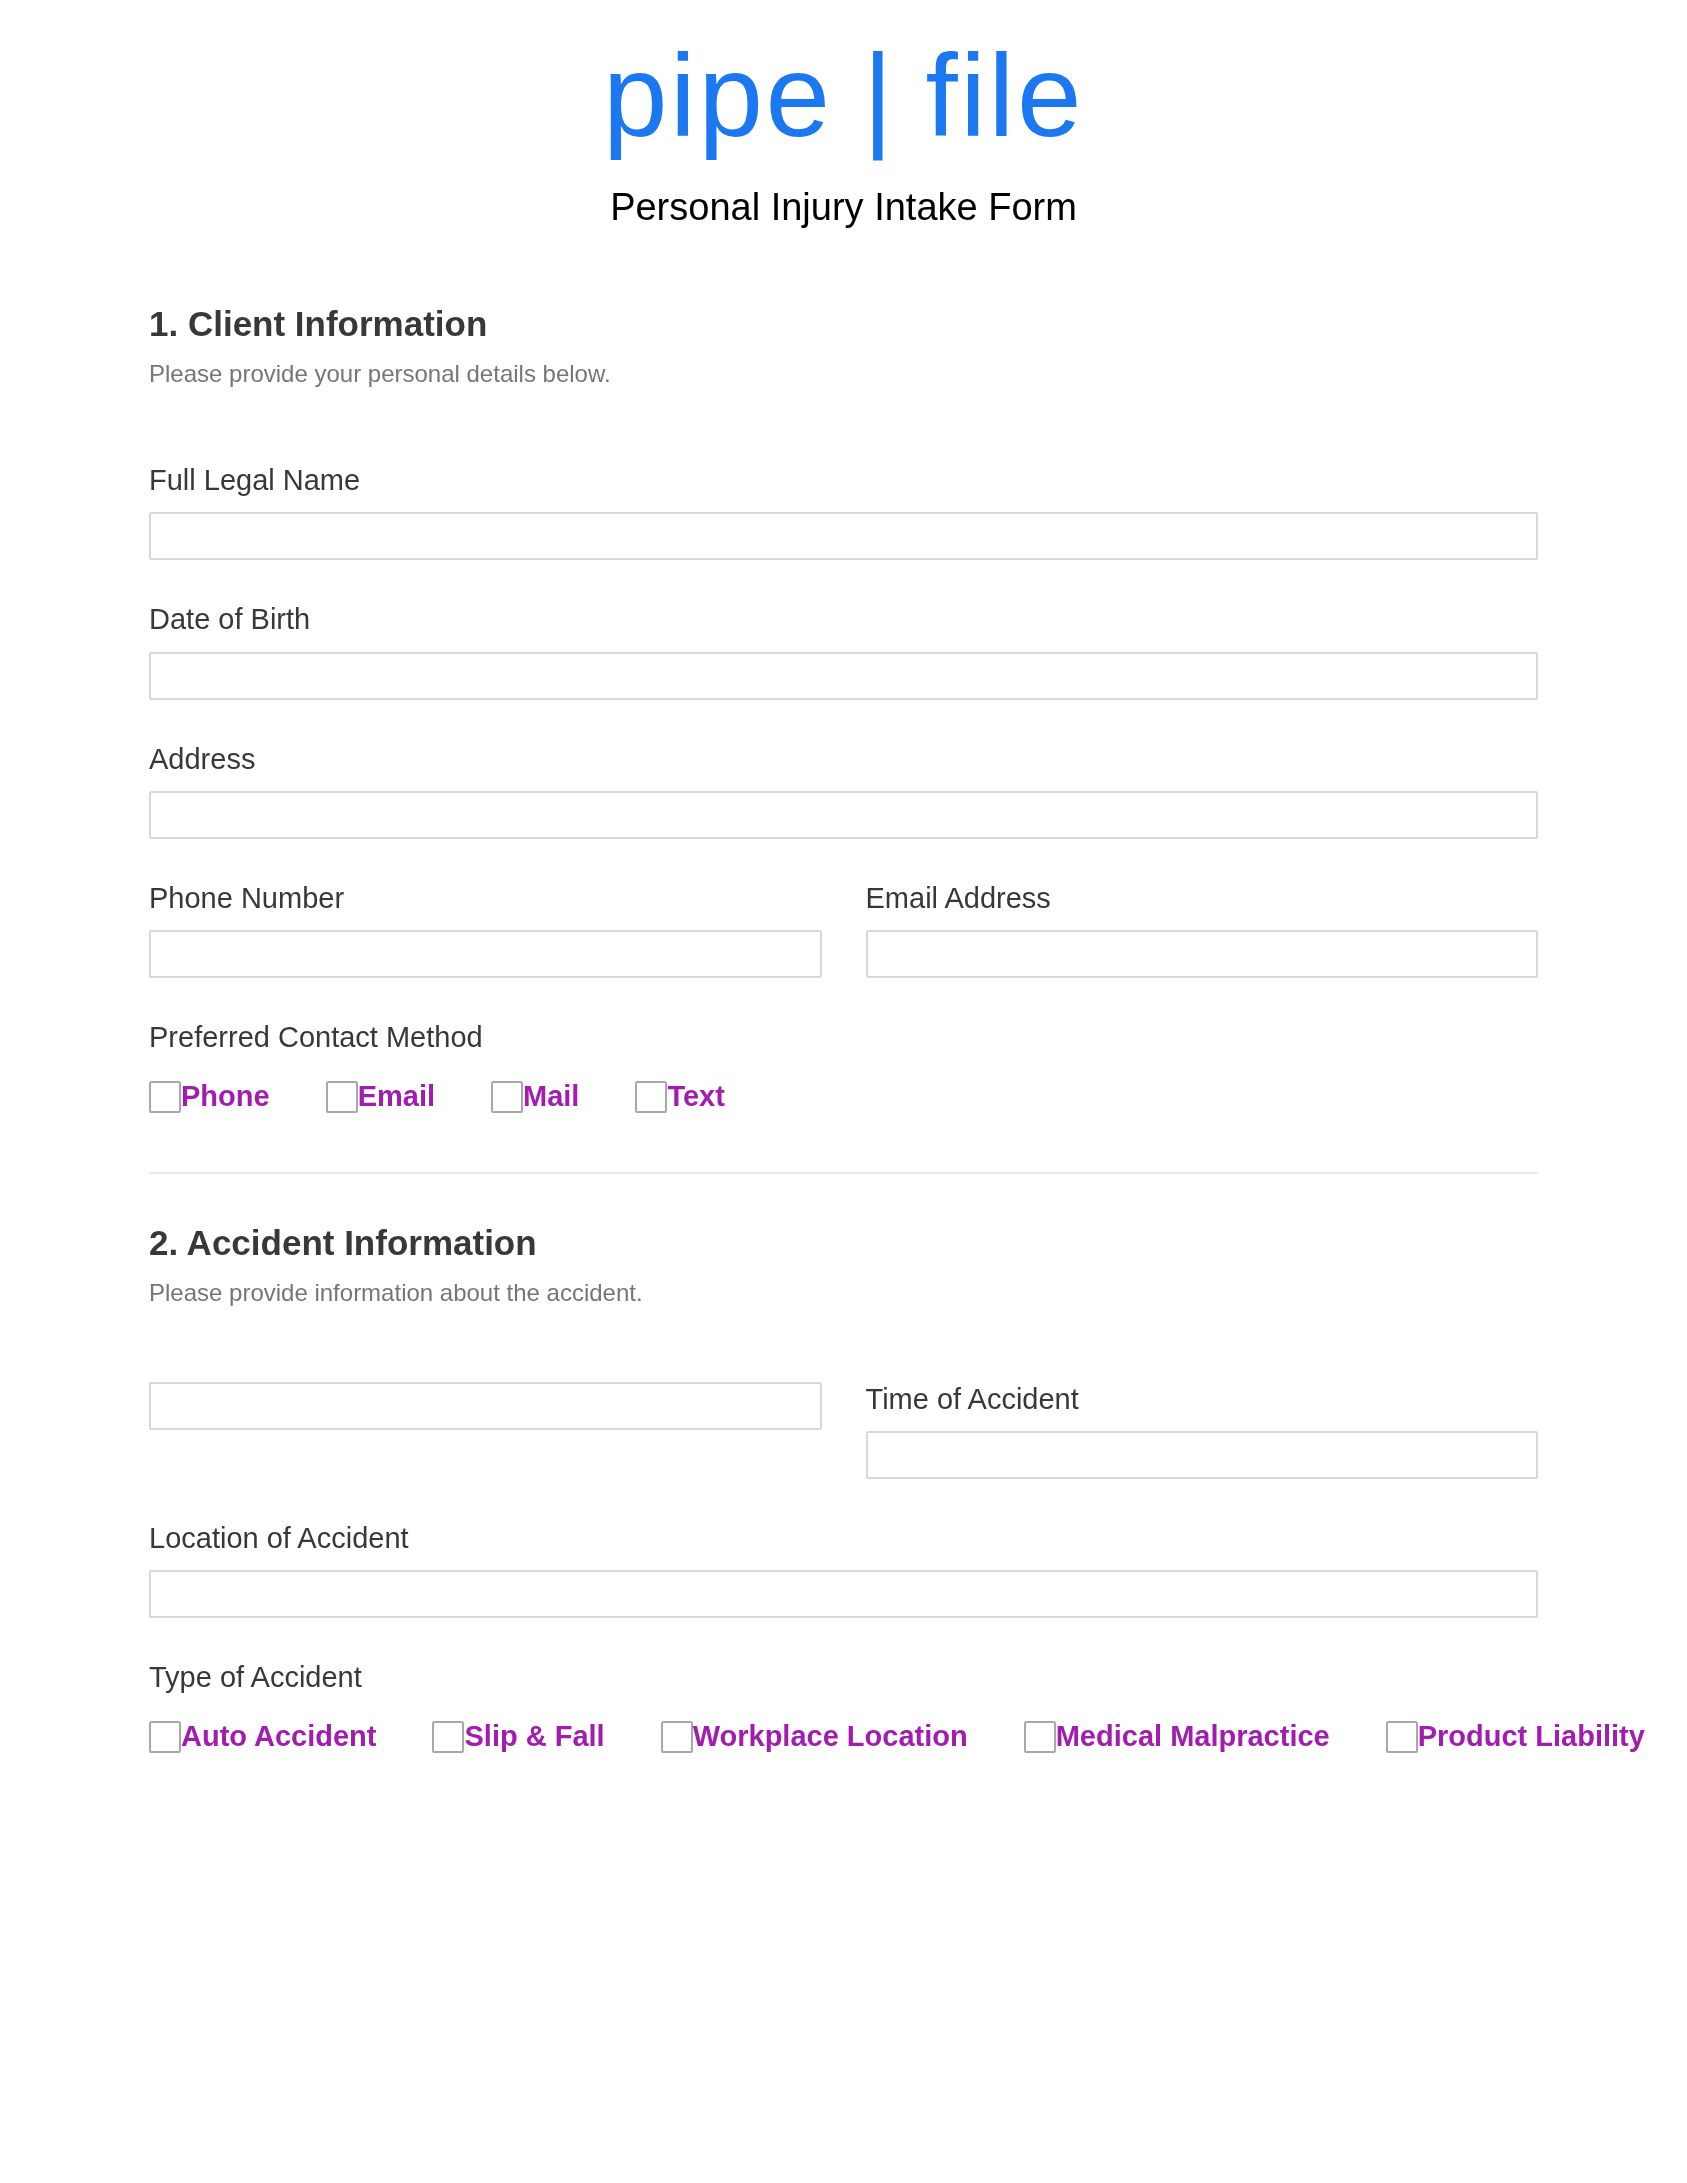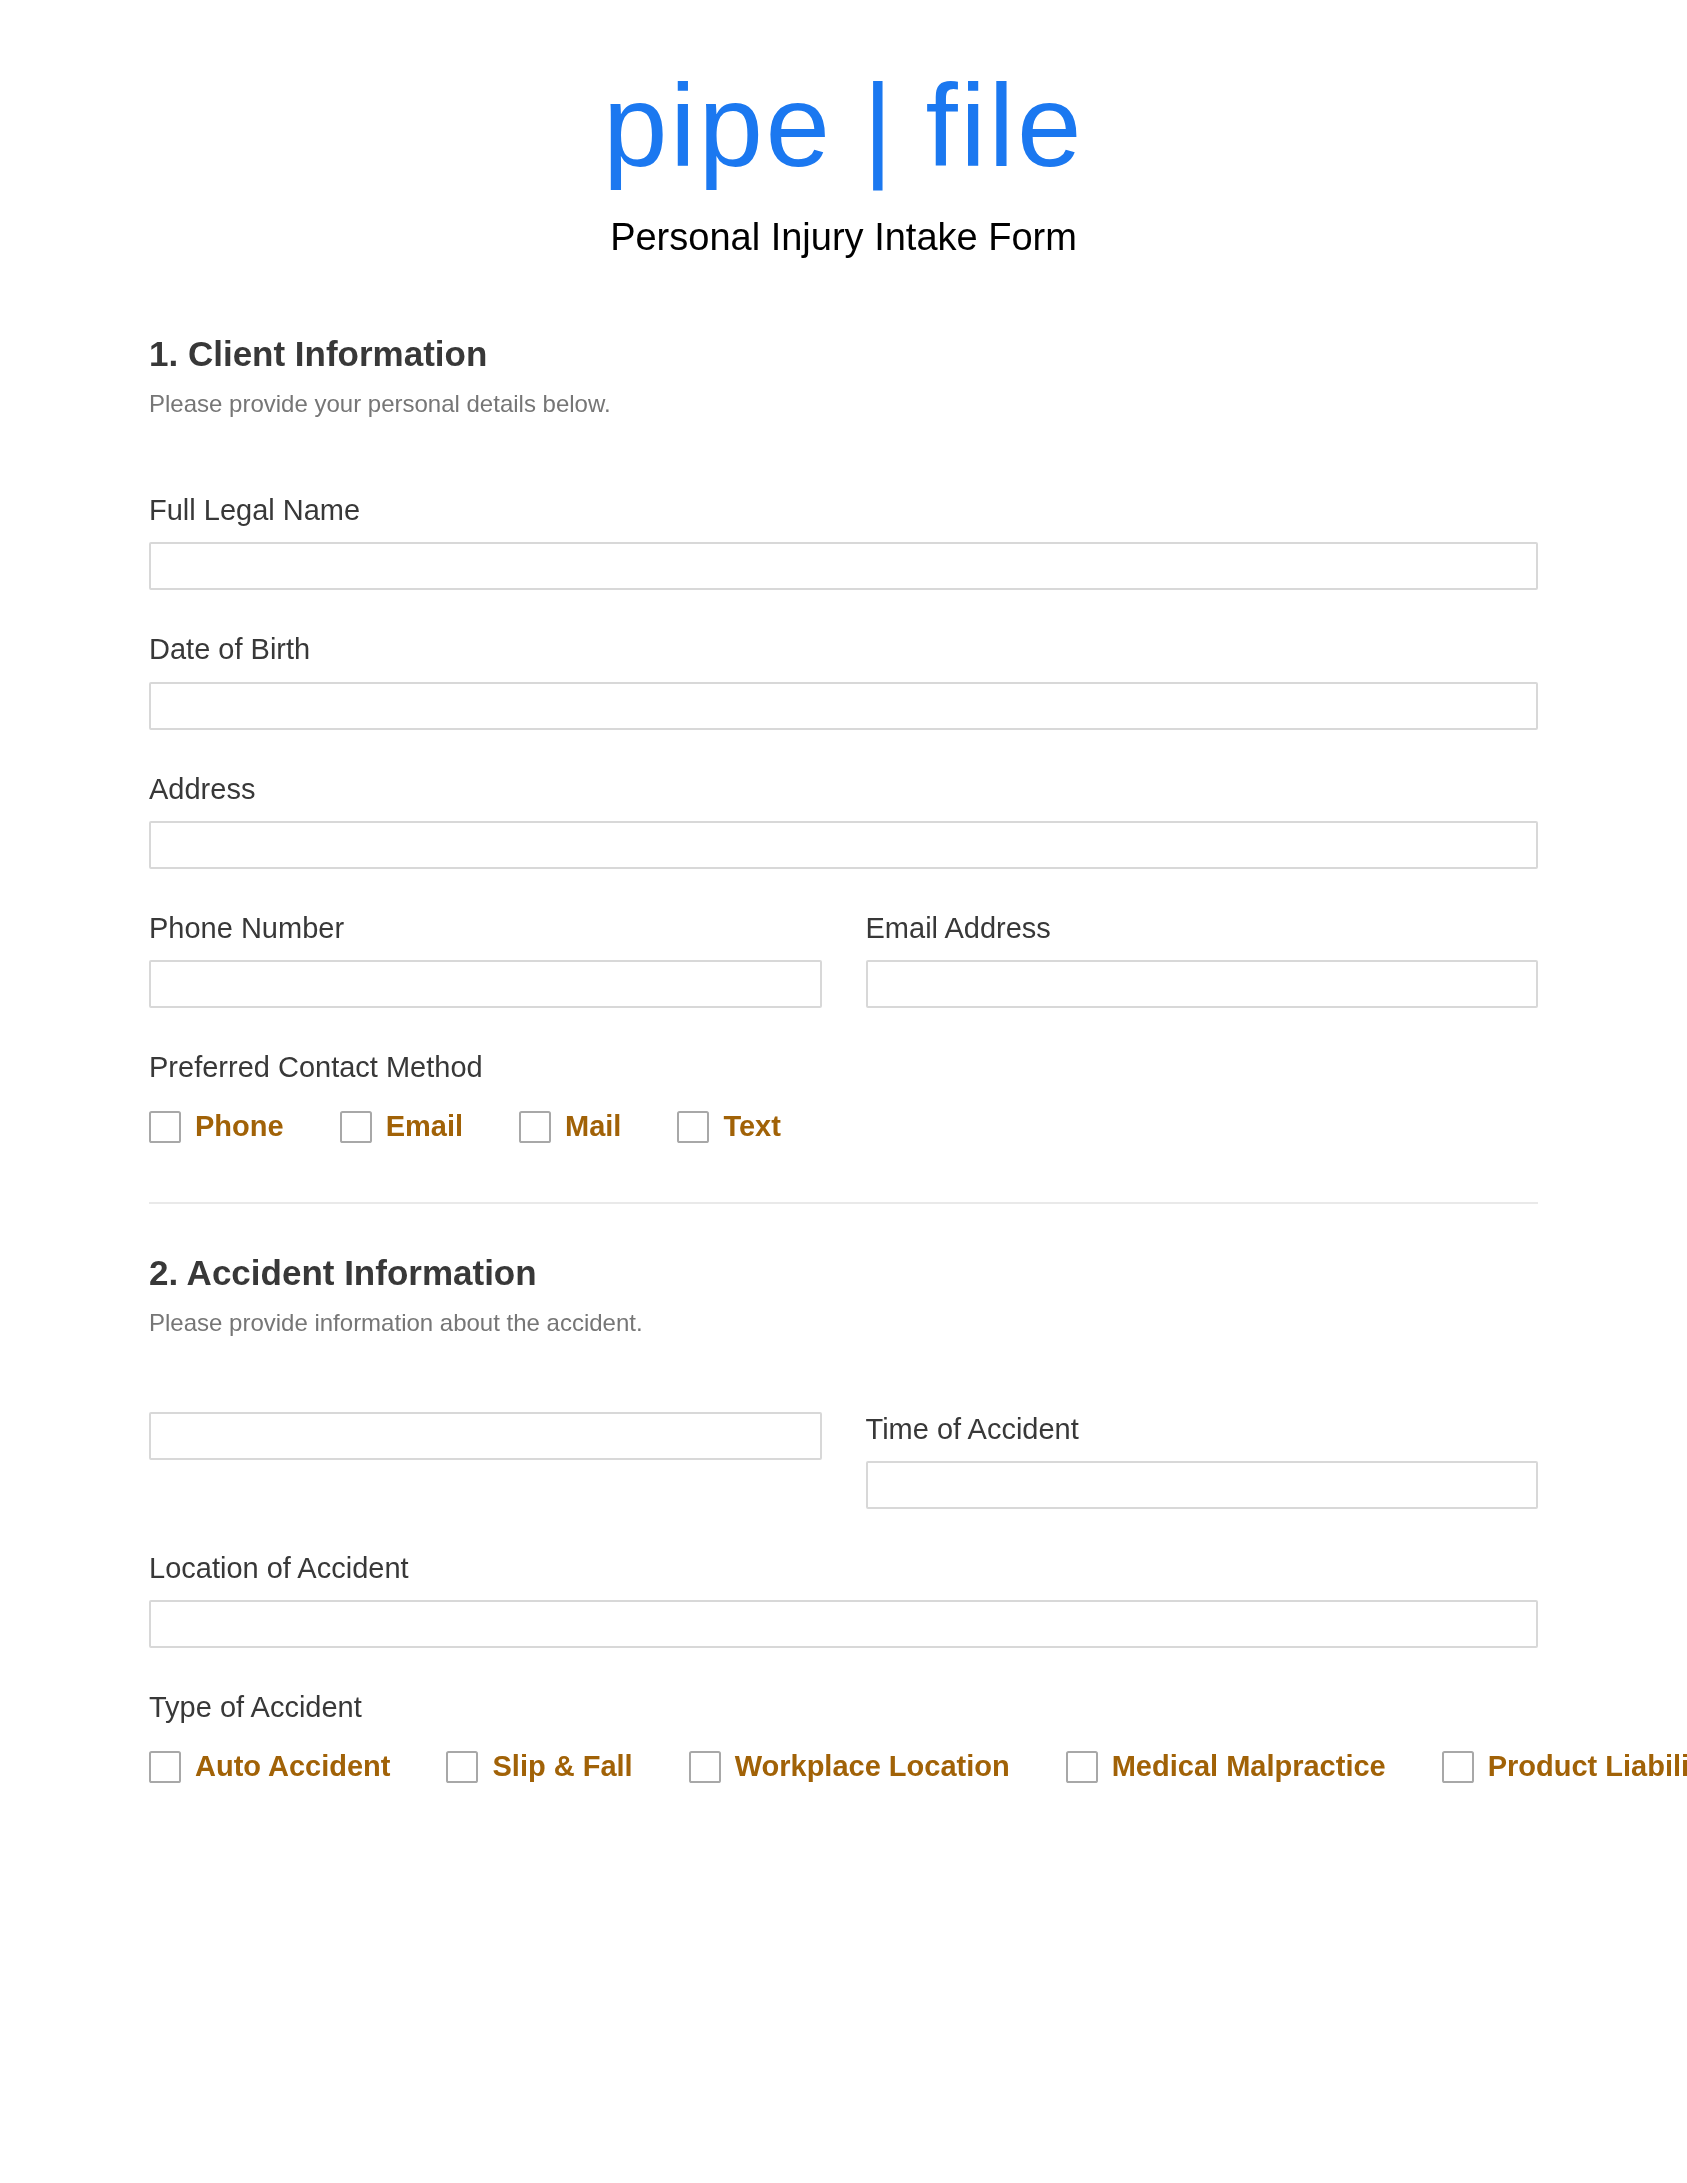--- a/index.html
+++ b/index.html
@@ -3,21 +3,21 @@
 <meta charset="utf-8">
 <style>
   * { margin:0; padding:0; box-sizing:border-box; }
   html,body { background:#ffffff; }
   body {
     width:1687px; height:2183px;
     font-family:"Liberation Sans", sans-serif;
     color:#383838;
     overflow:hidden;
   }
-  .page { padding-top:58px; }
+  .page { padding-top:28px; }
 
   
   .logo {
     text-align:center;
     font-size:116px;
     line-height:1.18;
     font-weight:400;
     color:#1b78f0;
     letter-spacing:2.6px;
     white-space:nowrap;
@@ -88,22 +88,22 @@
     width:32px; height:32px;
     background:#ffffff;
     border:2.6px solid #a8a8a8;
     border-radius:2.6px;
     flex:0 0 auto;
     cursor:pointer;
   }
   .checkbox-label {
     font-size:29px;
     font-weight:bold;
-    color:#a16207;
-    margin-left:14px;
+    color:#a21caf;
+    margin-left:0;
   }
 
   .divider {
     border:0;
     border-top:2px solid #e9e9e9;
     margin-top:59px;
   }
   .section-accident { margin-top:48px; }
 </style>
 </head>

